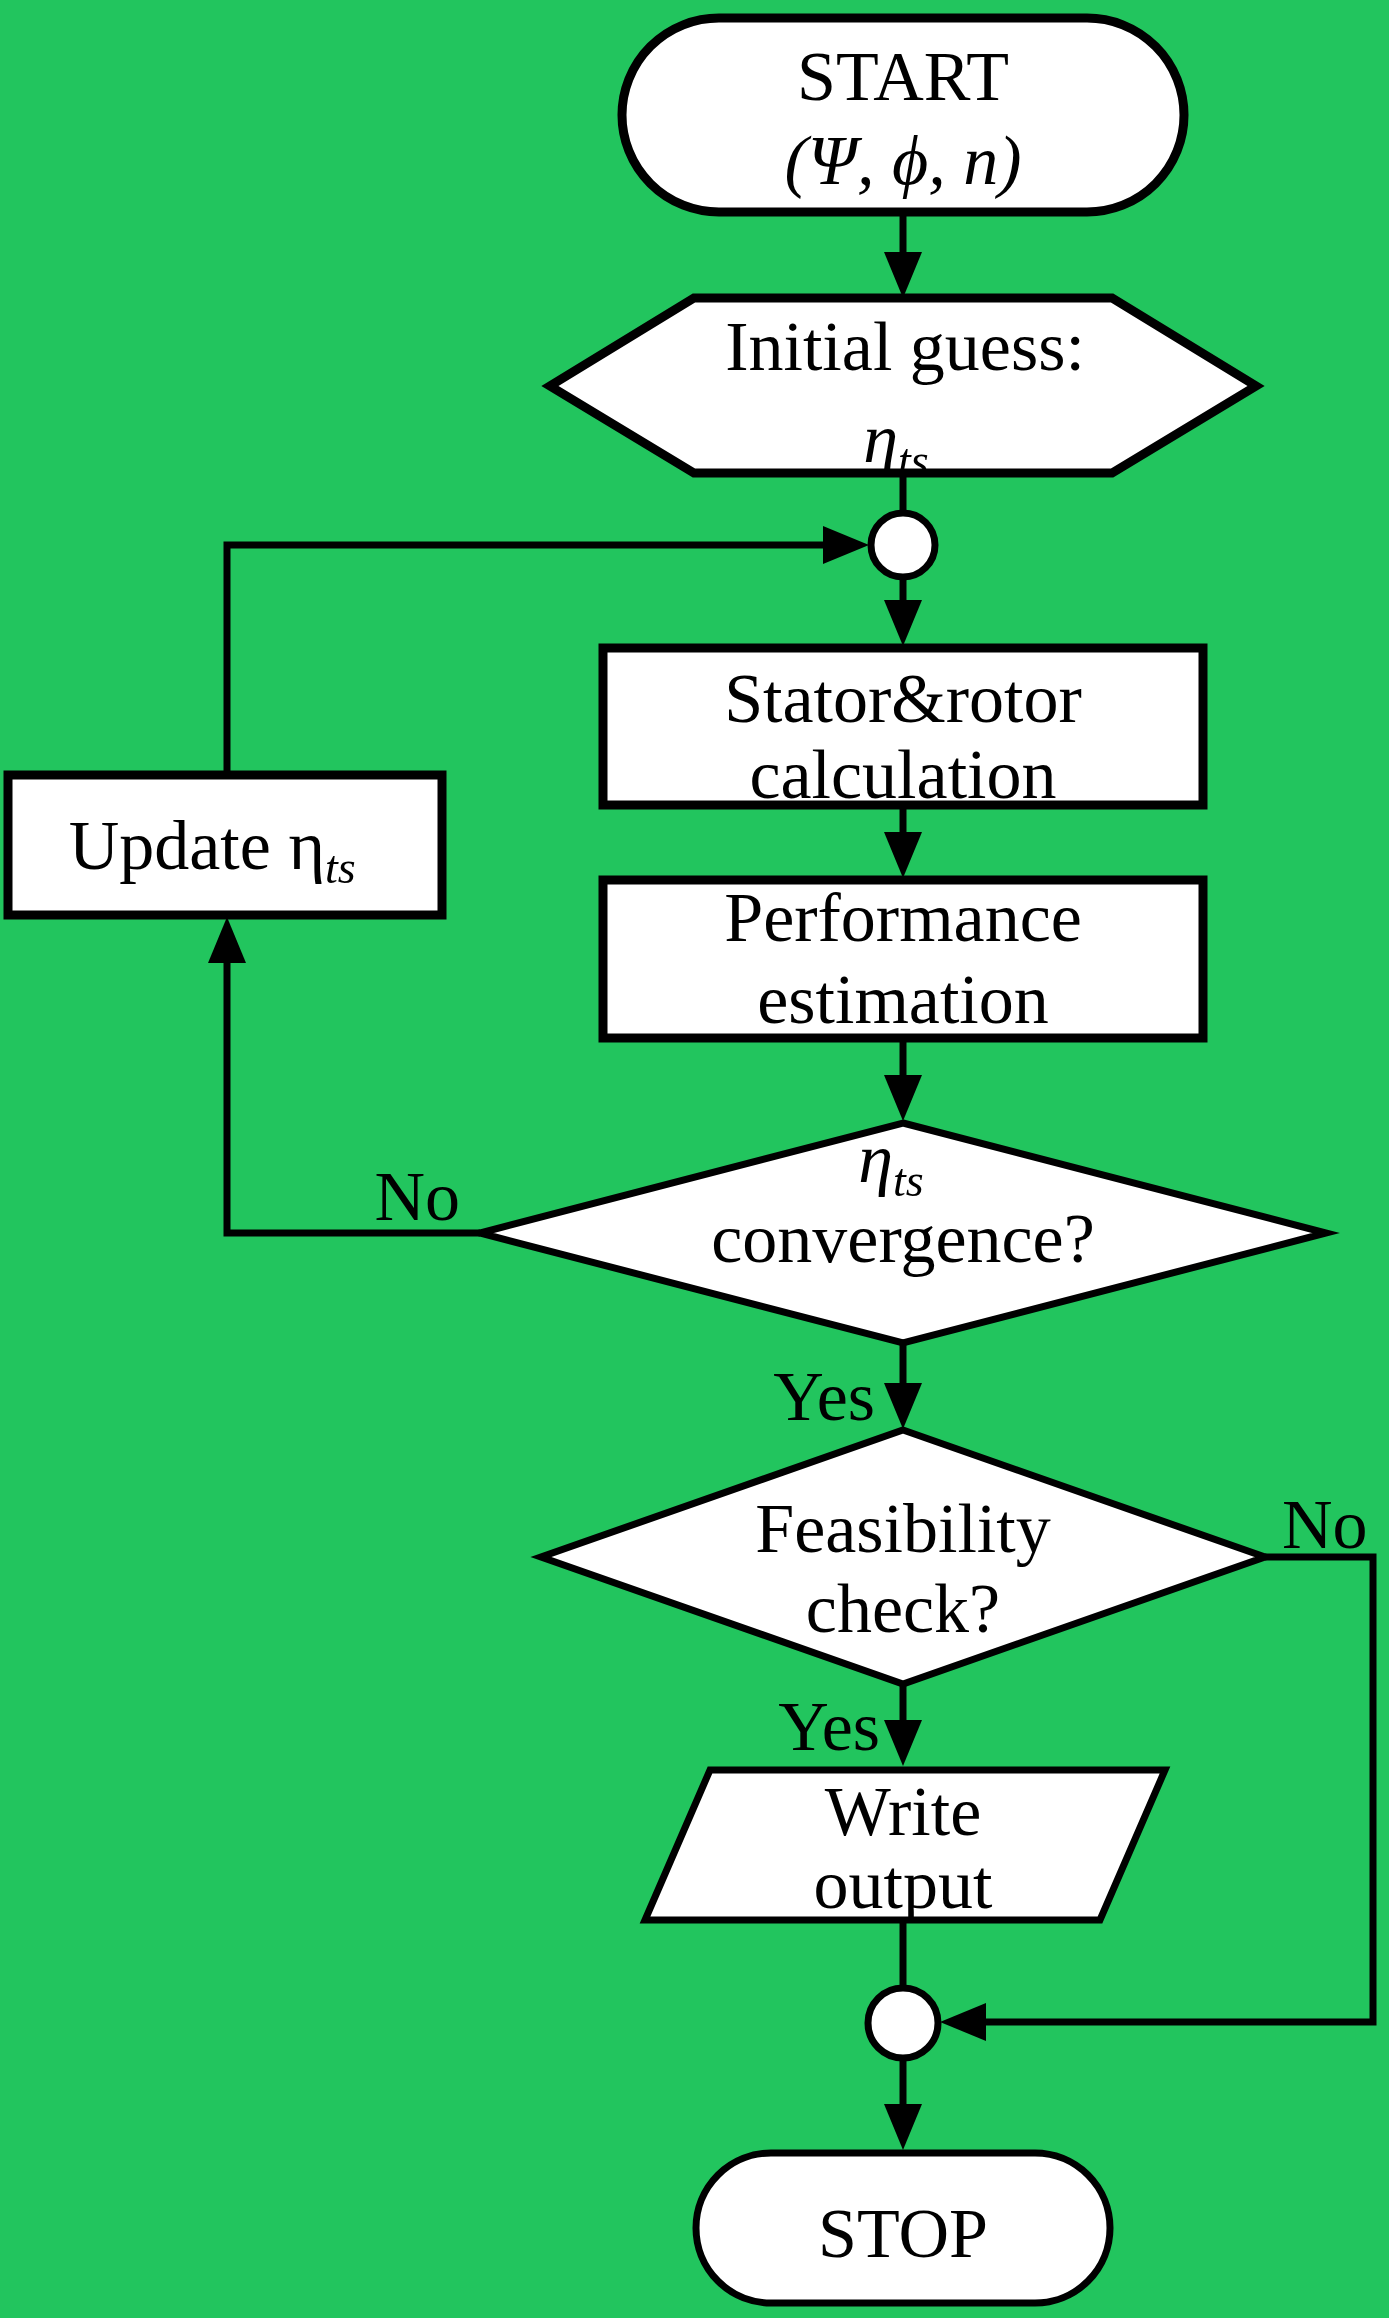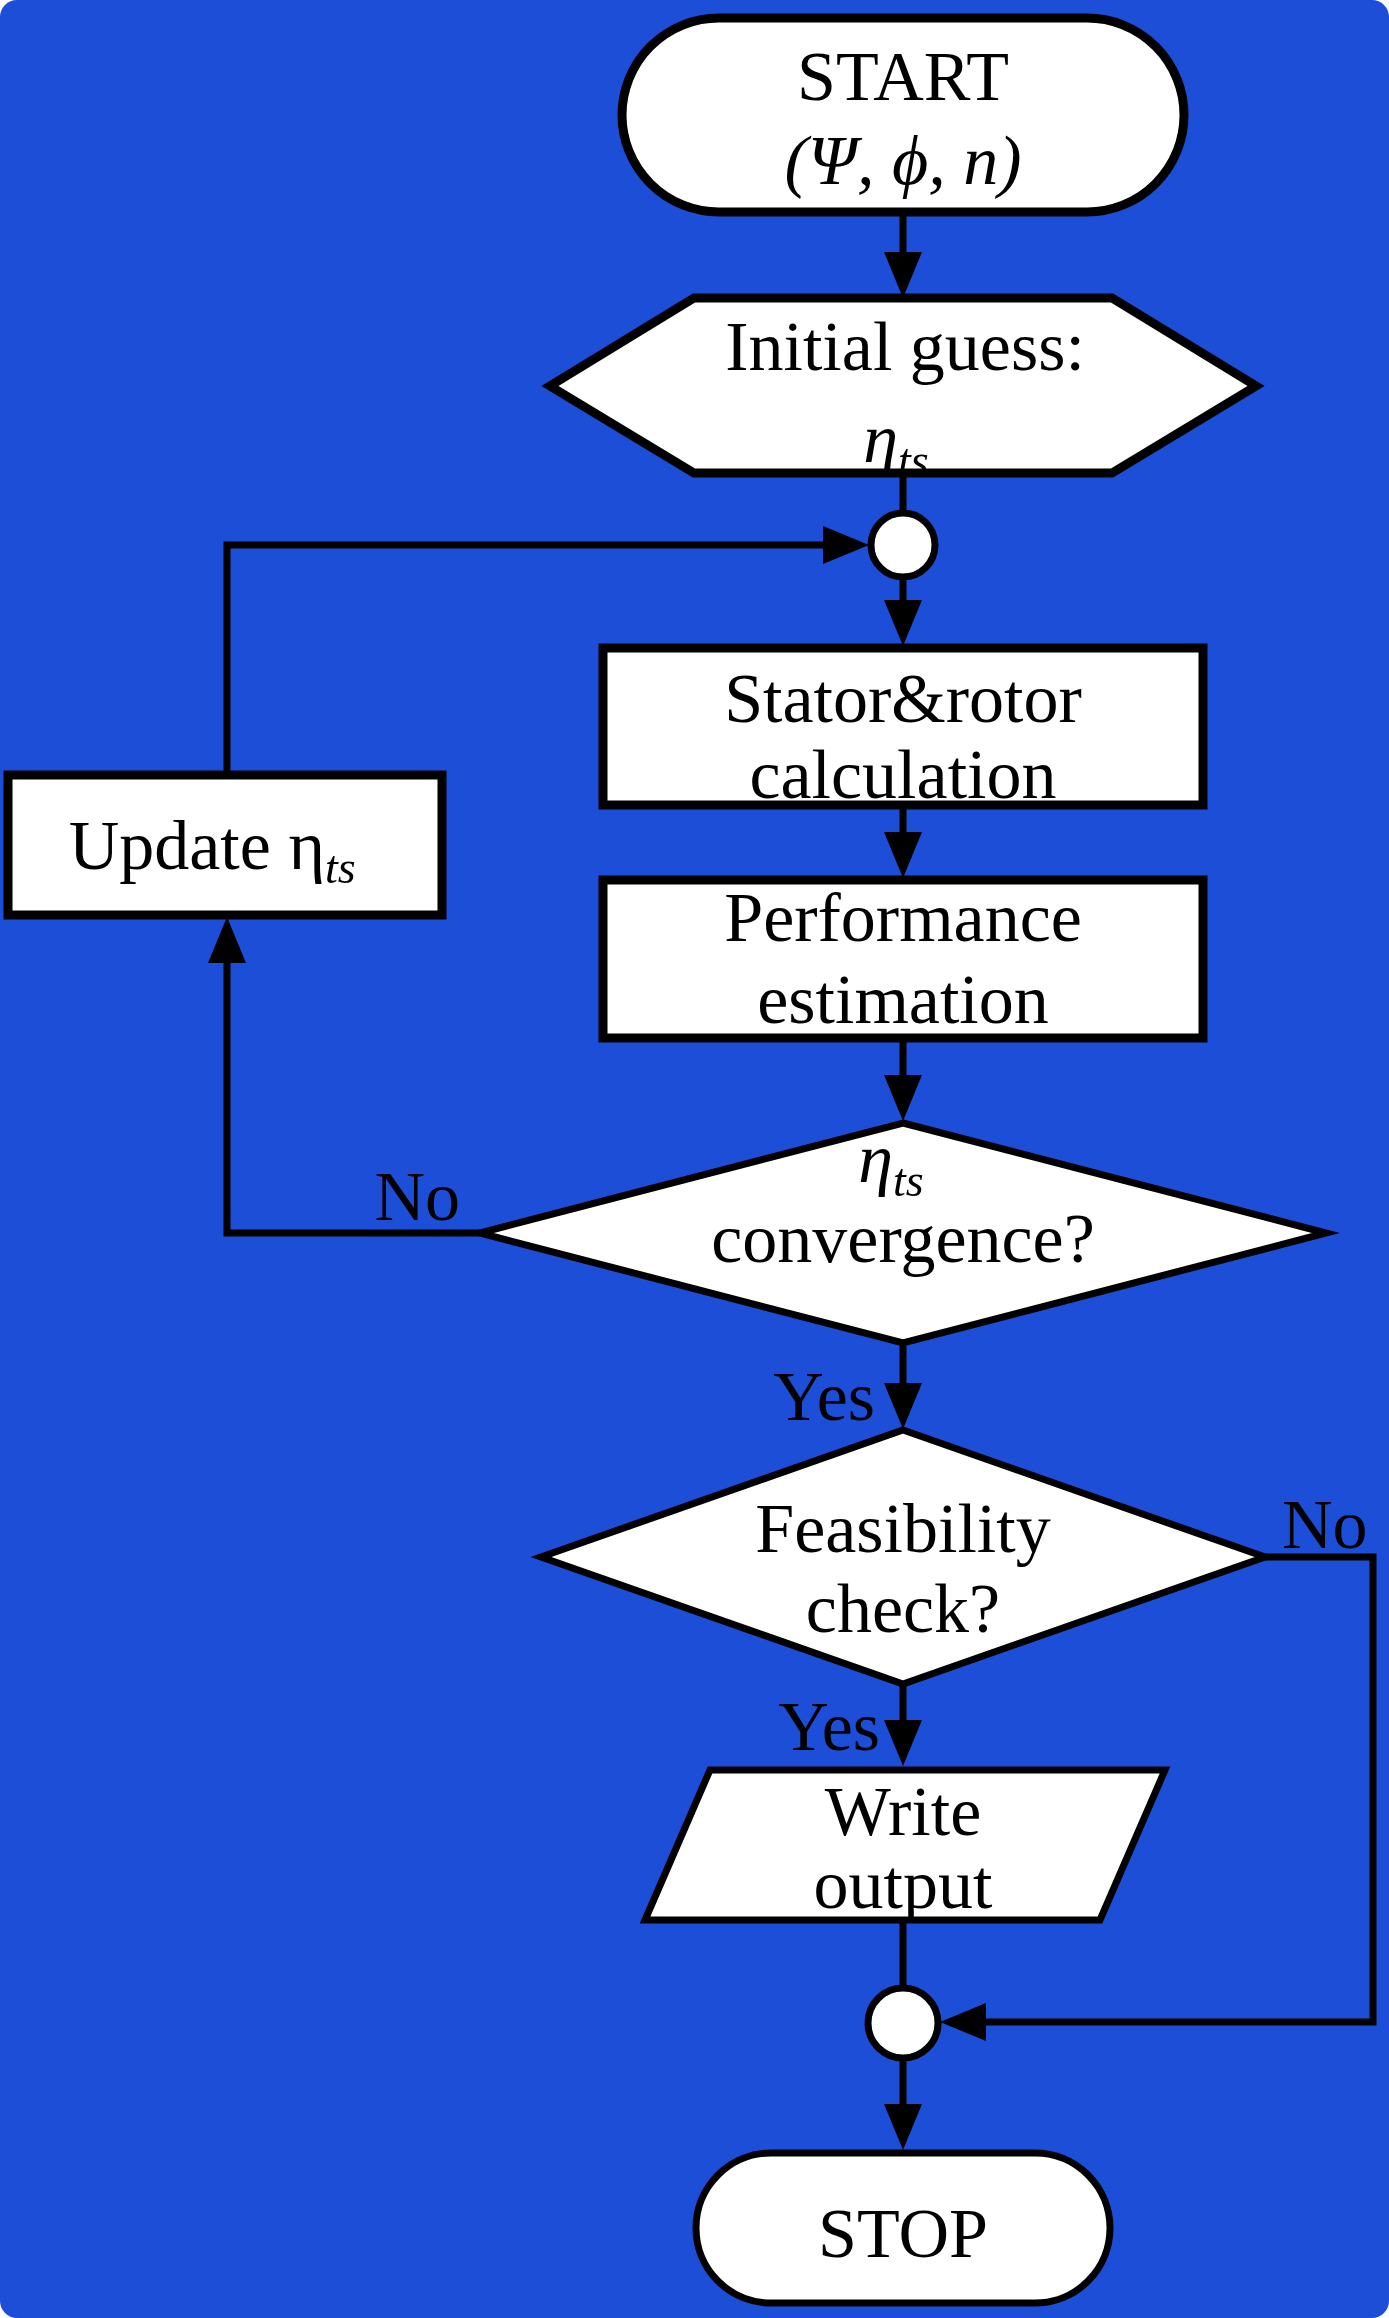--- a/index.html
+++ b/index.html
@@ -4,22 +4,21 @@
 <style>
   html, body {
     margin: 0;
     padding: 0;
     background: #ffffff;
   }
   .stage {
     width: 1389px;
     height: 2318px;
     position: relative;
-    background: #1d4ed8;
-    border-radius: 17px;
+    background: #22c55e;
   }
   svg { display: block; }
   .shape {
     fill: #ffffff;
     stroke: #000000;
   }
   .thick { stroke-width: 9; }
   .mid   { stroke-width: 7; }
   .edge {
     fill: none;

